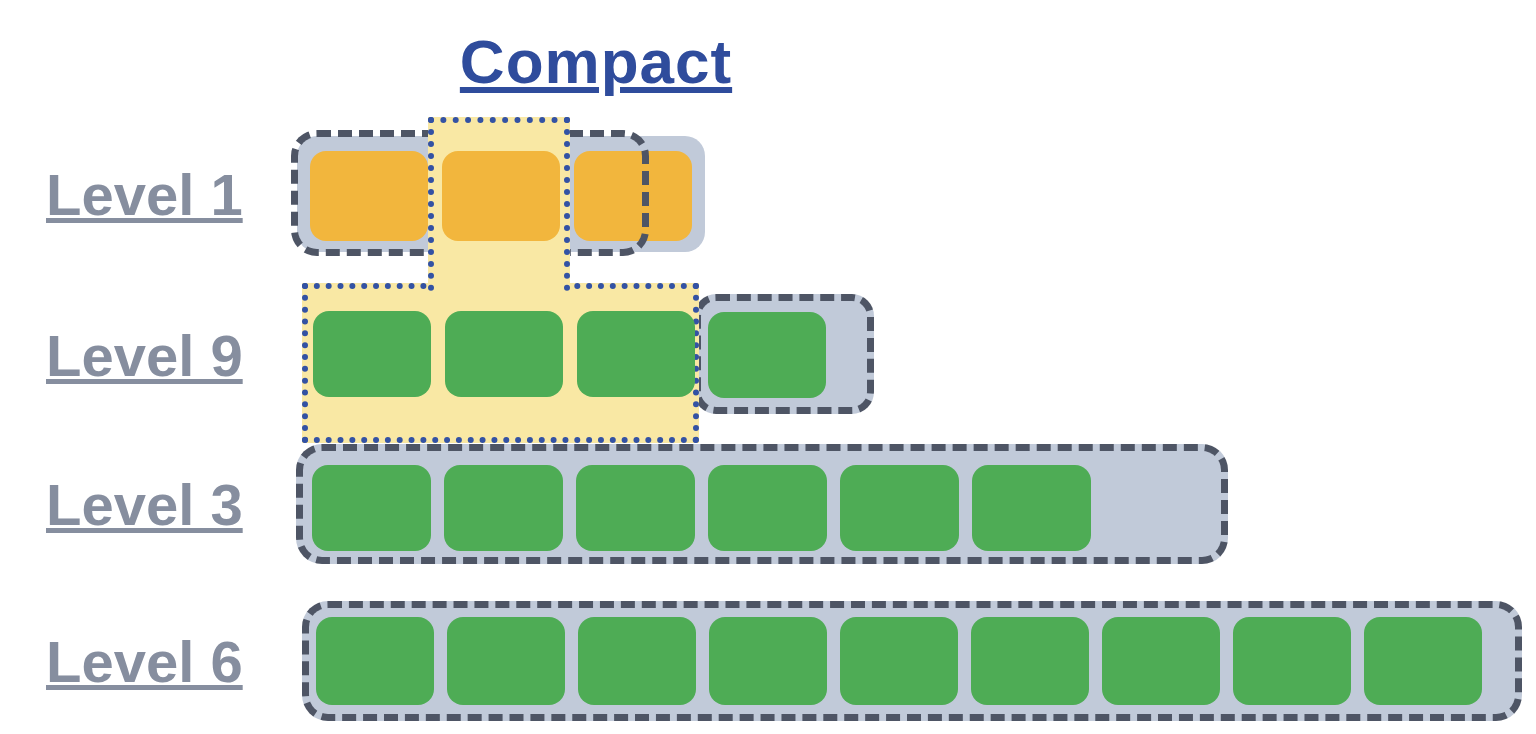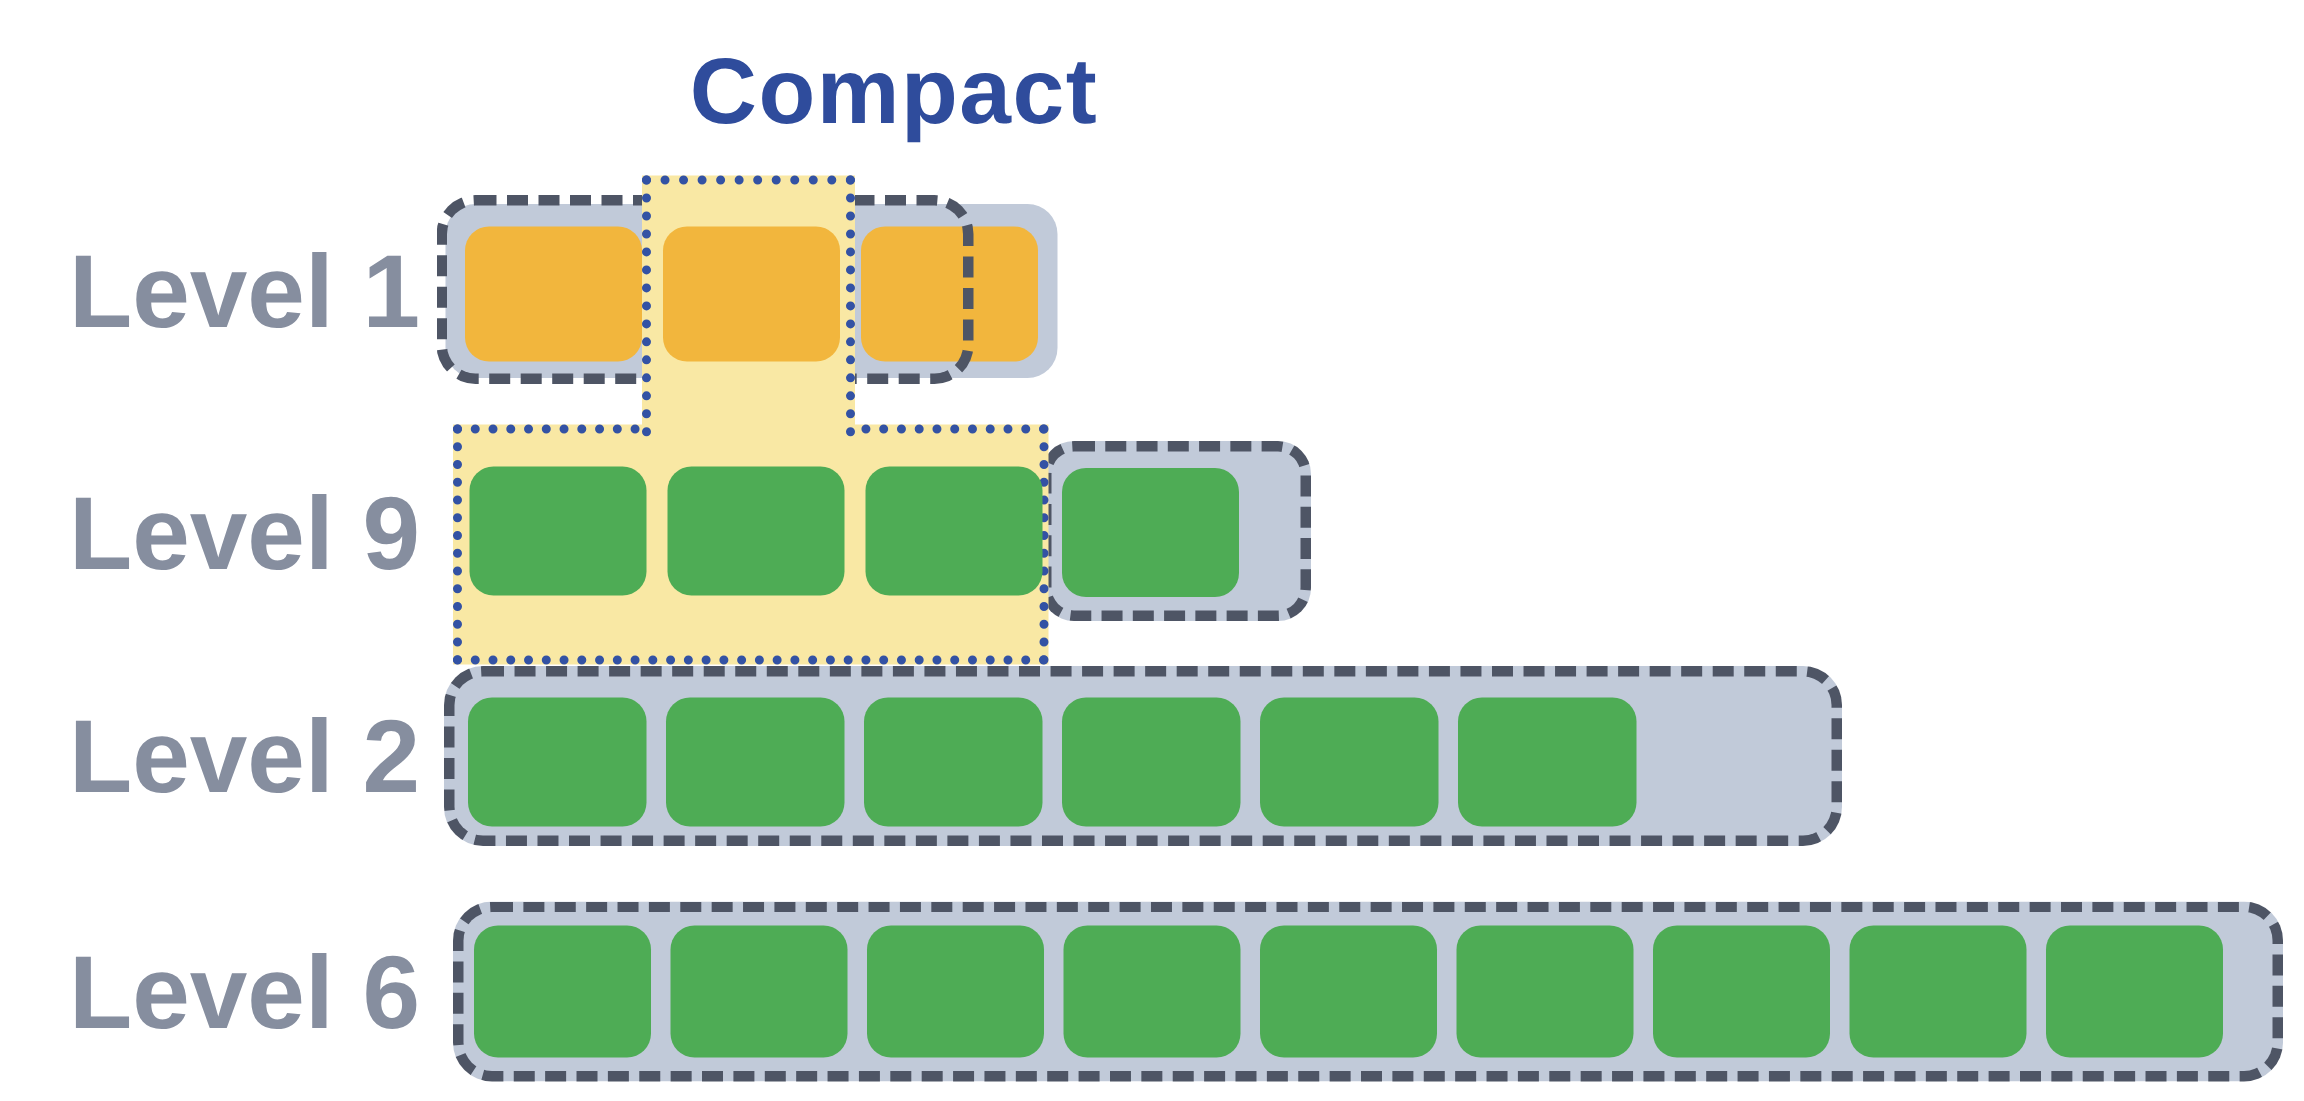--- a/index.html
+++ b/index.html
@@ -1,32 +1,32 @@
 <!DOCTYPE html>
 <html><head>
 <meta charset="utf-8">
 <style>
   * { box-sizing: border-box; margin: 0; padding: 0; }
   html, body { width: 1536px; height: 734px; background: #ffffff; overflow: hidden; }
   body { font-family: "Liberation Sans", "DejaVu Sans", sans-serif; position: relative; }
 
-  .abs { position: absolute; }
+  .abs { position: absolute; text-decoration: underline; }
 
   
   .title {
     left: 418px; top: 26px; width: 356px; height: 70px;
     display: flex; align-items: center; justify-content: center;
     font-size: 62px; font-weight: bold; color: #2F4C9C; letter-spacing: 1px;
   }
 
   
   .lvl-label {
     left: 46px; width: 240px;
     display: flex; align-items: center;
-    font-size: 69px; font-weight: bold; color: #868E9F;
+    font-size: 58px; font-weight: bold; color: #868E9F;
   }
   .lbl-1 { top: 136px; height: 116px; }
   .lbl-2 { top: 295px; height: 120px; }
   .lbl-3 { top: 444px; height: 120px; }
   .lbl-4 { top: 601px; height: 120px; }
 
   
   .container { background: #C1CAD9; display: flex; }
   .dashed   { border: 7px dashed #4E5565; }
 
@@ -90,21 +90,21 @@
 </style>
 </head>
 <body>
 
 <div>
 
   <div class="abs title">Compact</div>
 
   <div class="abs lvl-label lbl-1">Level 1</div>
   <div class="abs lvl-label lbl-2">Level 9</div>
-  <div class="abs lvl-label lbl-3">Level 2</div>
+  <div class="abs lvl-label lbl-3">Level 3</div>
   <div class="abs lvl-label lbl-4">Level 6</div>
 
   <div class="abs container l1-box">
       <div class="block" style="background: rgb(242, 182, 61);"></div>
       <div class="block" style="background: rgb(242, 182, 61);"></div>
       <div class="block" style="background: rgb(242, 182, 61);"></div>
     </div>
 
   <div class="abs l1-outline"></div>
 

